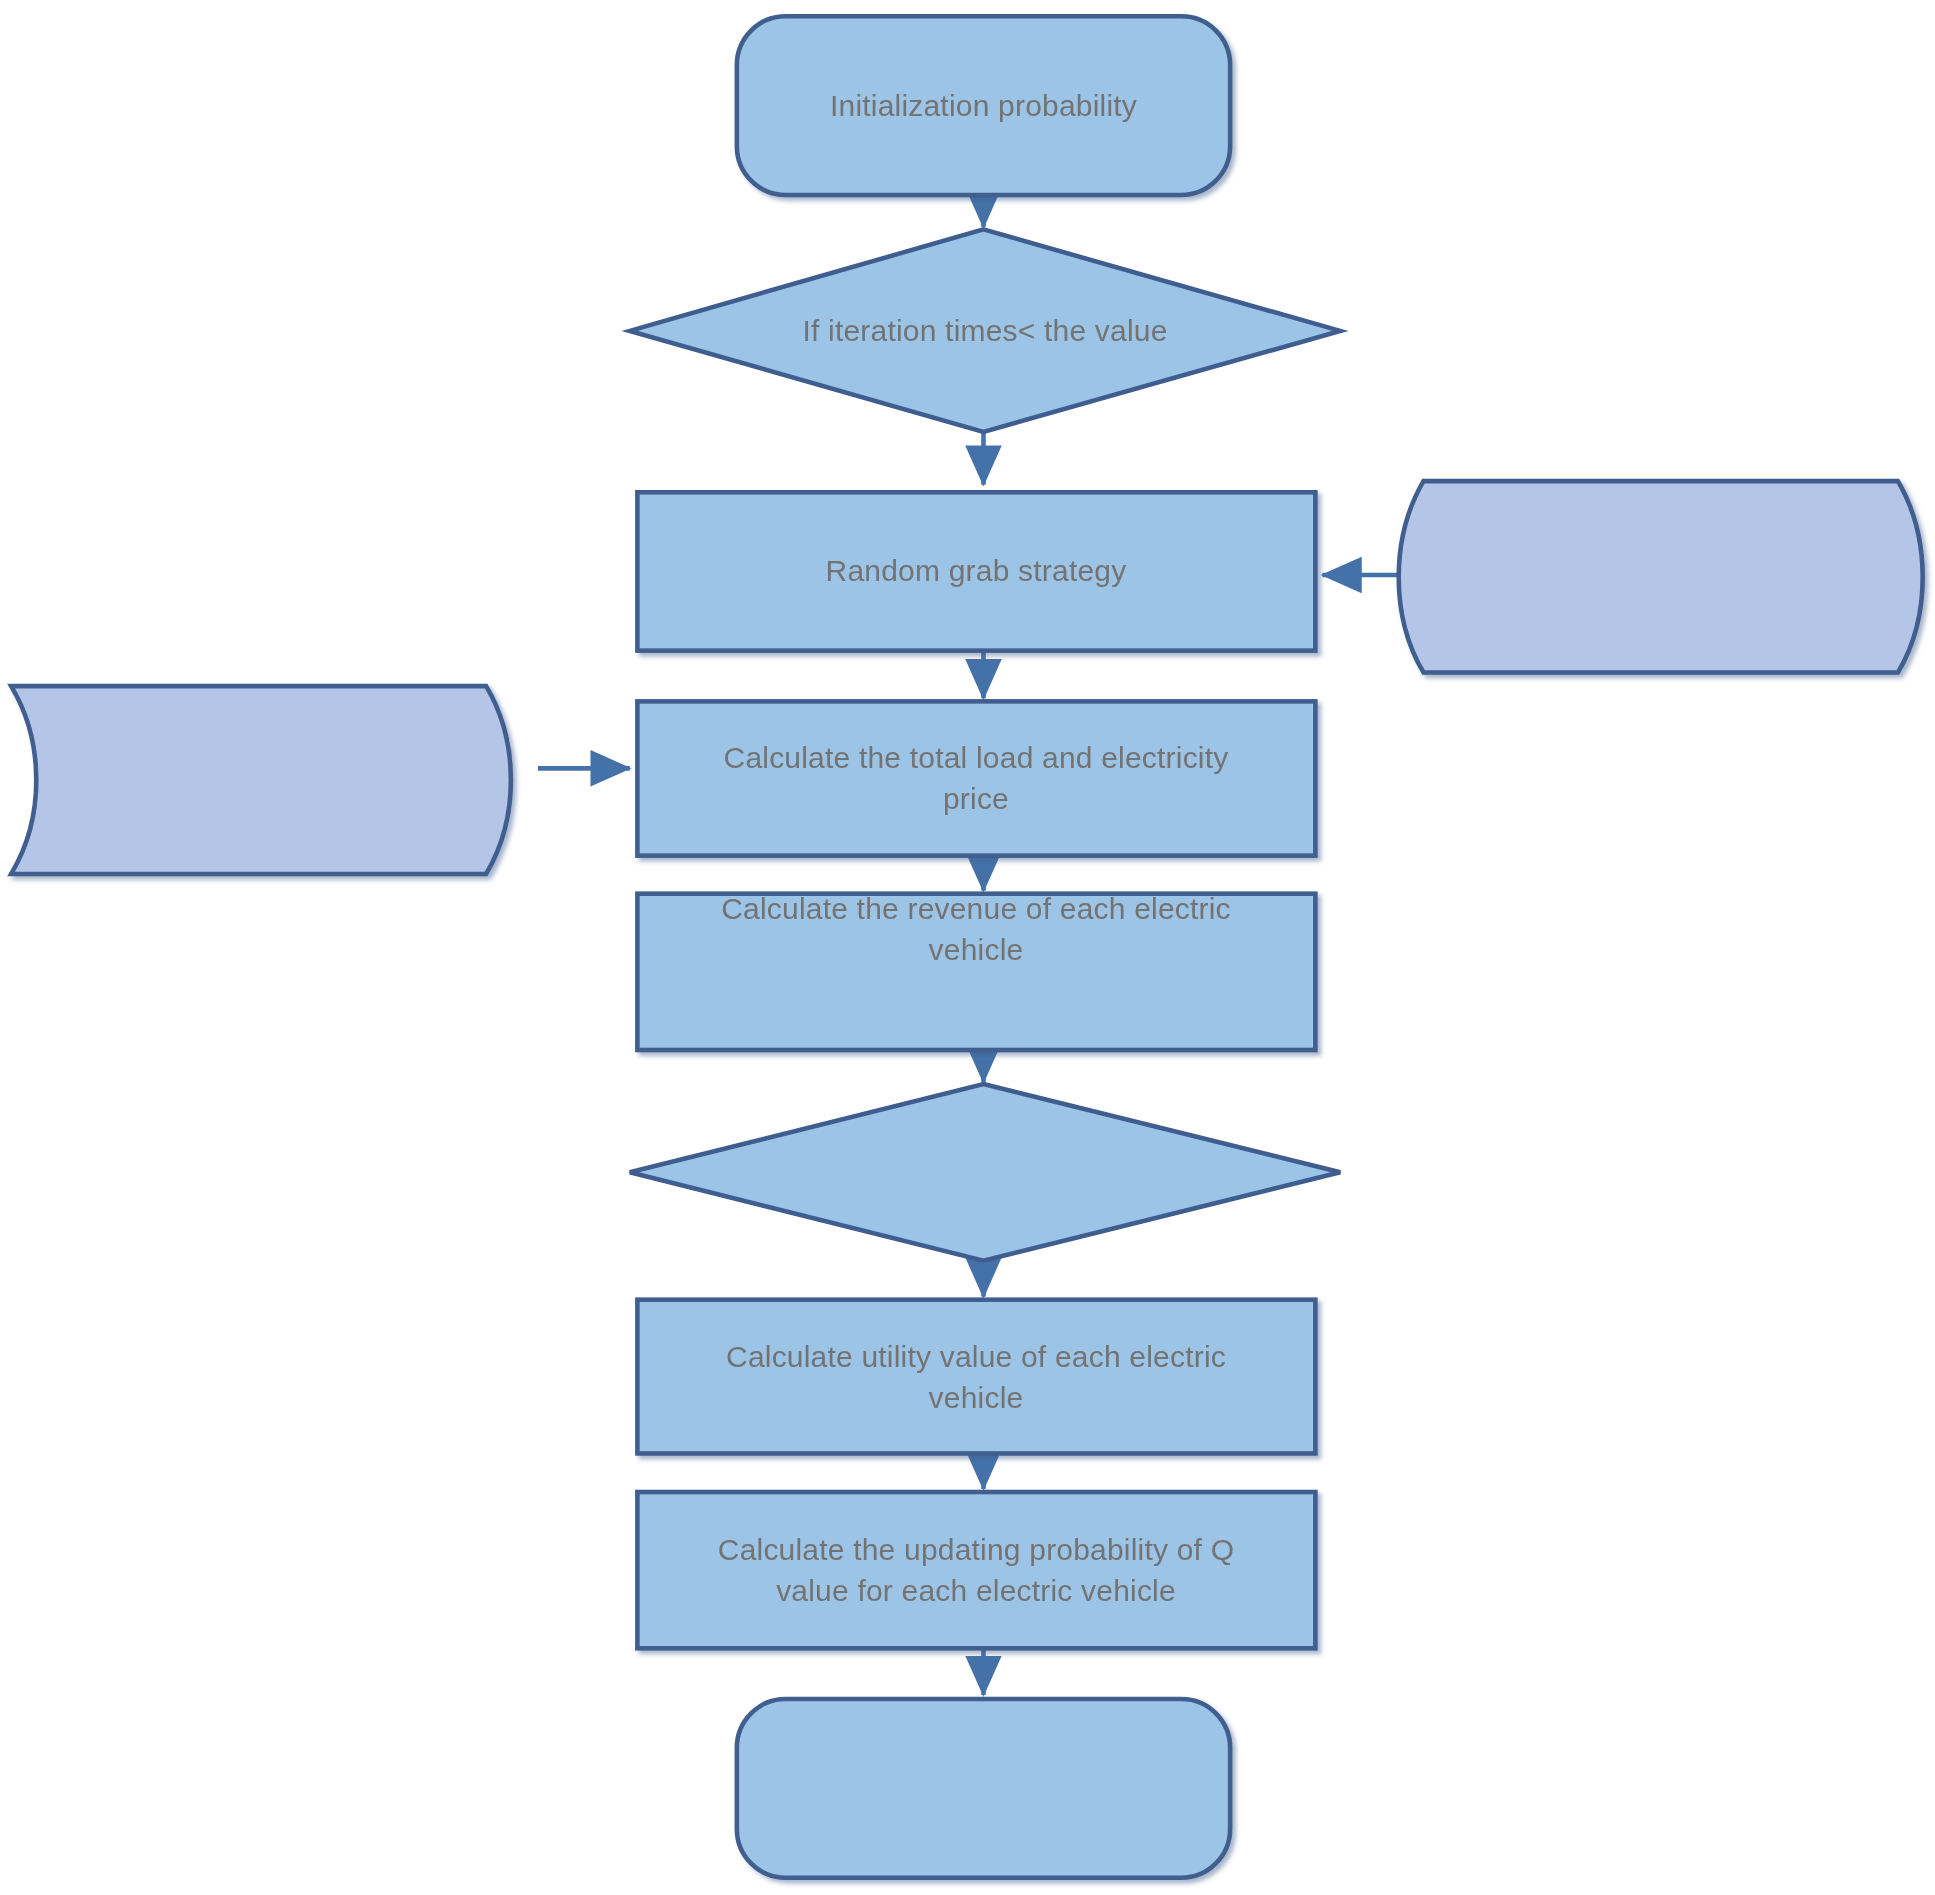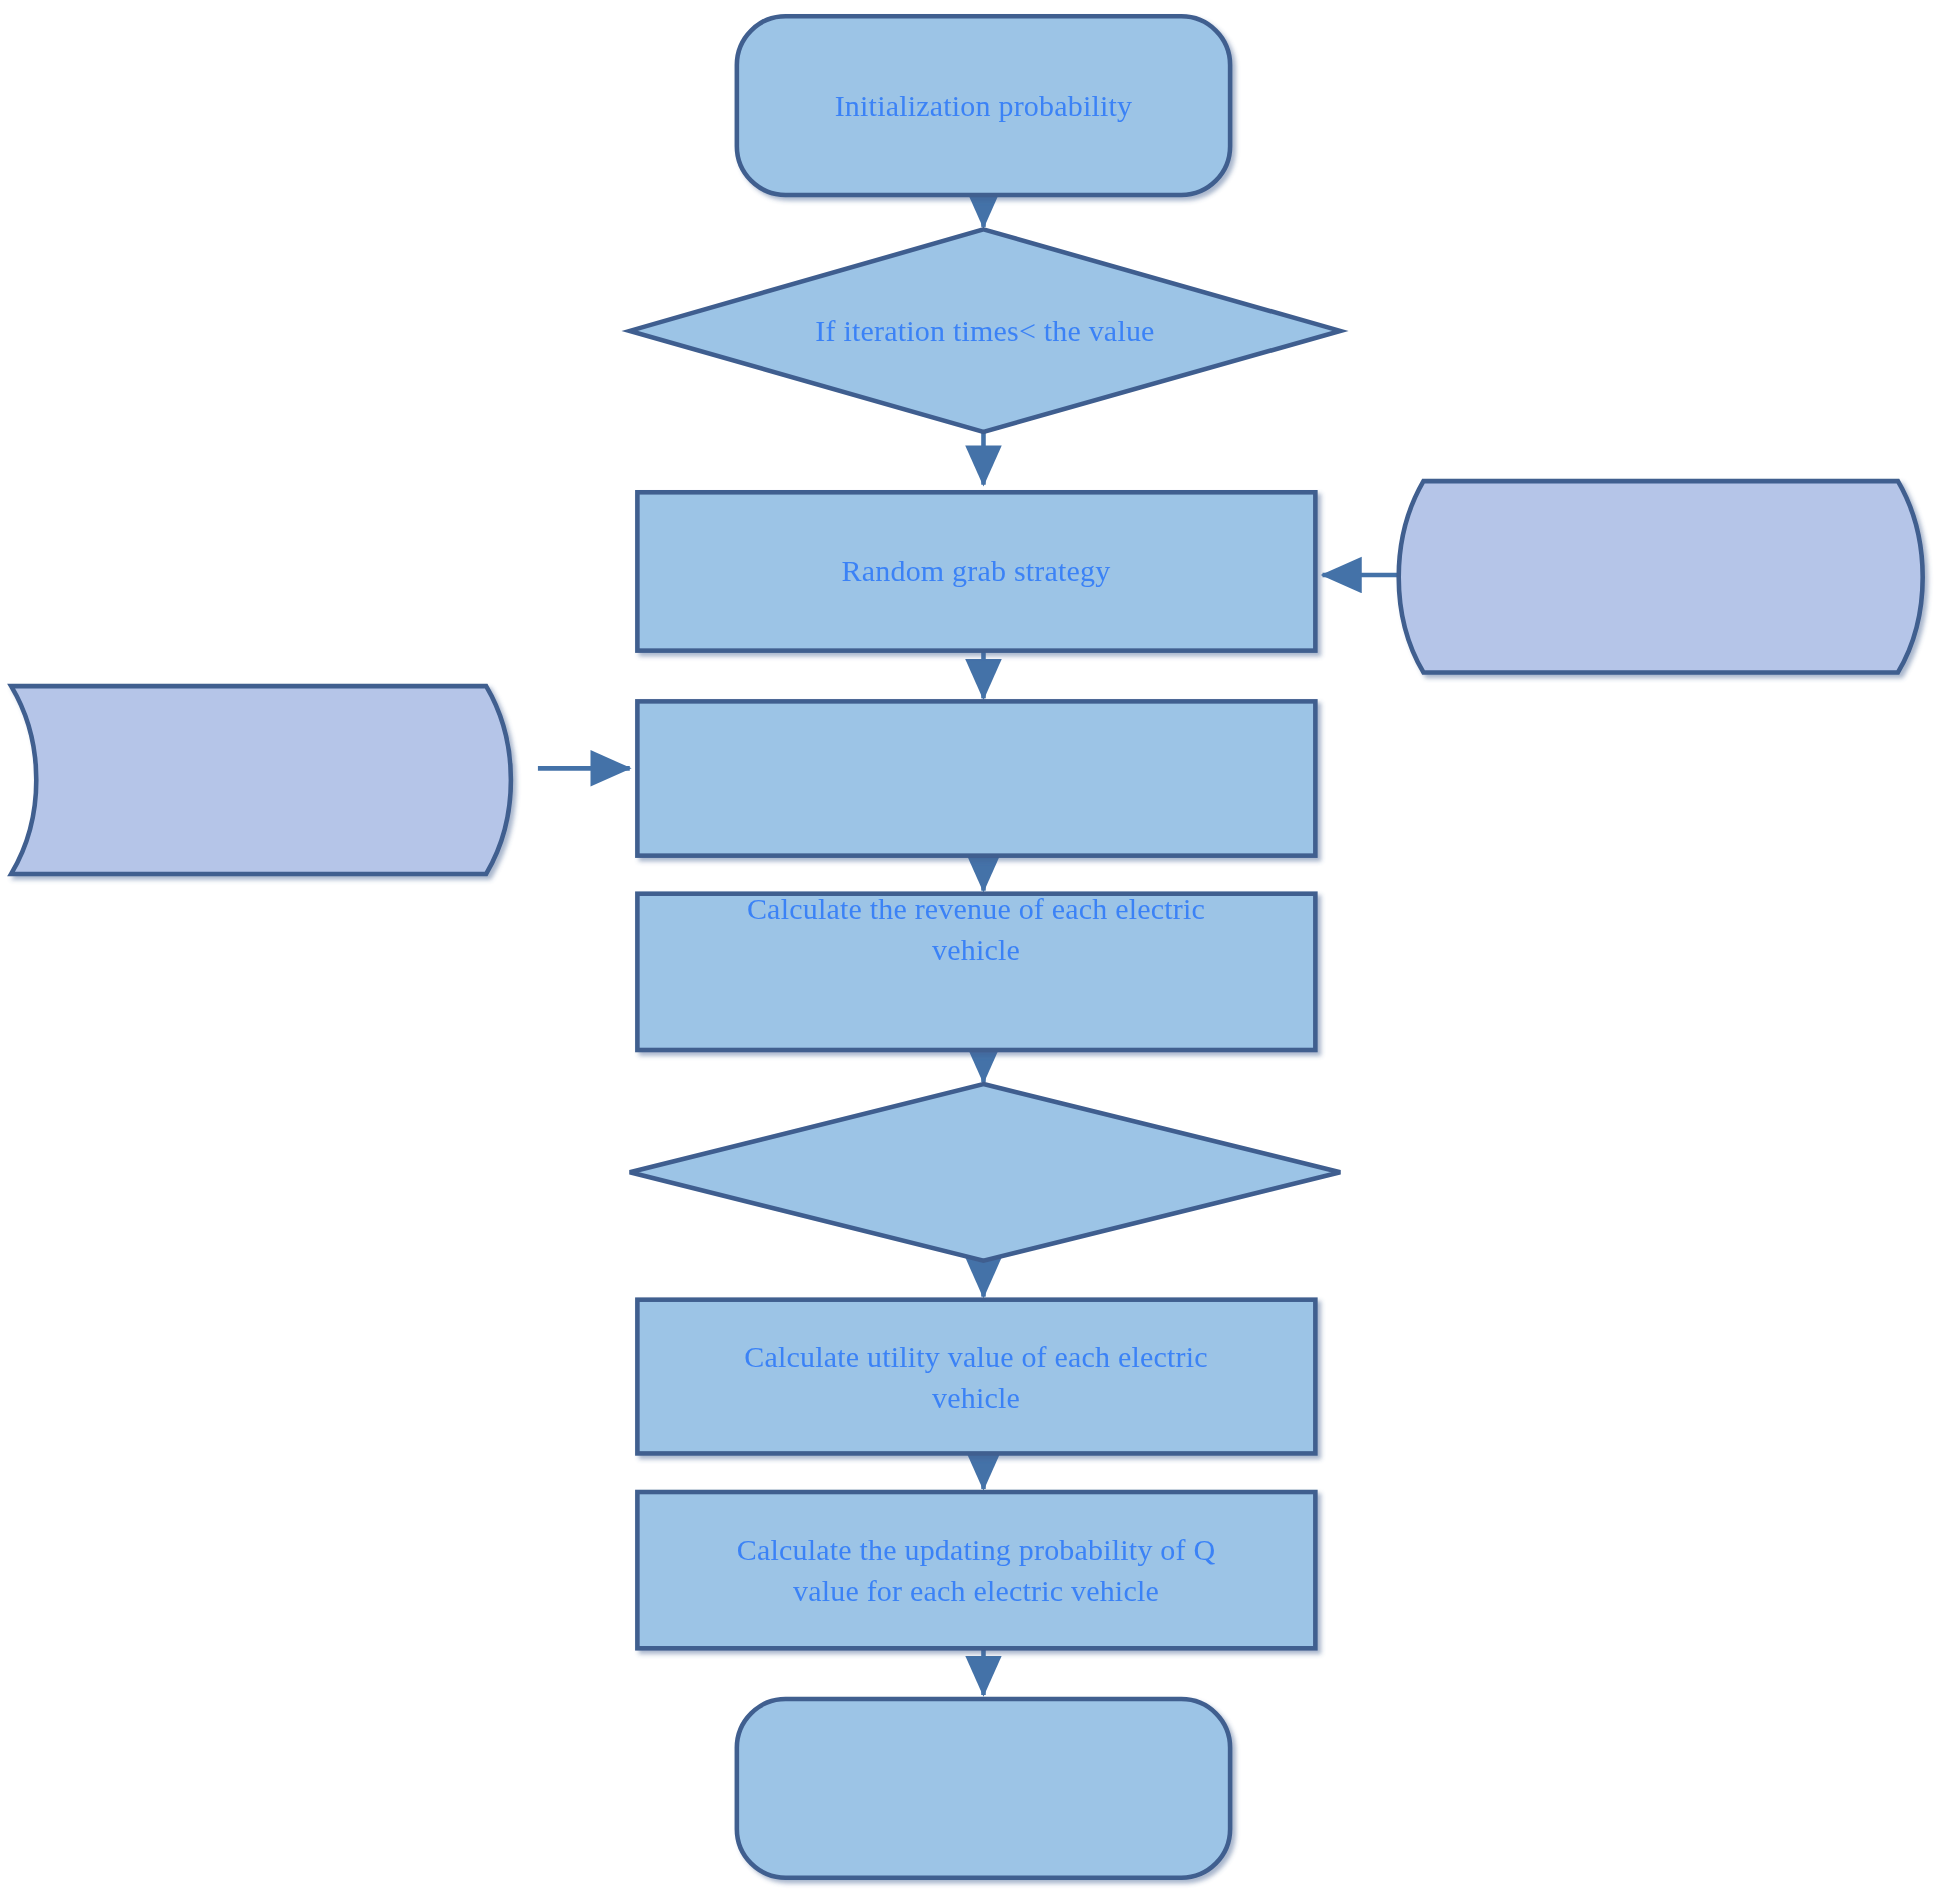--- a/index.html
+++ b/index.html
@@ -24,22 +24,22 @@
     top: 0;
     width: 1936px;
     height: 1896px;
   }
   .node-label {
     position: absolute;
     display: flex;
     align-items: center;
     justify-content: center;
     text-align: center;
-    color: #3b82f6;
-    font-family: Liberation Serif, serif;
+    color: #737373;
+    font-family: Liberation Sans, sans-serif;
     font-size: 30px;
     line-height: 1.38;
     letter-spacing: 0.2px;
     pointer-events: none;
     white-space: pre-line;
   }
 </style>
 </head>
 <body>
 
@@ -102,20 +102,22 @@
   </svg>
 
   <div class="node-label" style="left:737px; top:16px; width:493px; height:179px;">Initialization probability</div>
 
   <div class="node-label" style="left:630px; top:285px; width:710px; height:91px;">If  iteration times&lt; the value</div>
 
   <div class="node-label" style="left:637px; top:492px; width:678px; height:158px;">Random grab strategy</div>
 
 
 
+  <div class="node-label" style="left:637px; top:701px; width:678px; height:154px;">Calculate the total load and electricity
+price</div>
 
   <div class="node-label" style="left:637px; top:851px; width:678px; height:156px;">Calculate the revenue of each electric
 vehicle</div>
 
 
   <div class="node-label" style="left:637px; top:1300px; width:678px; height:154px;">Calculate utility value of each electric
 vehicle</div>
 
   <div class="node-label" style="left:637px; top:1492px; width:678px; height:156px;">Calculate the updating probability of Q
 value for each electric vehicle</div>

